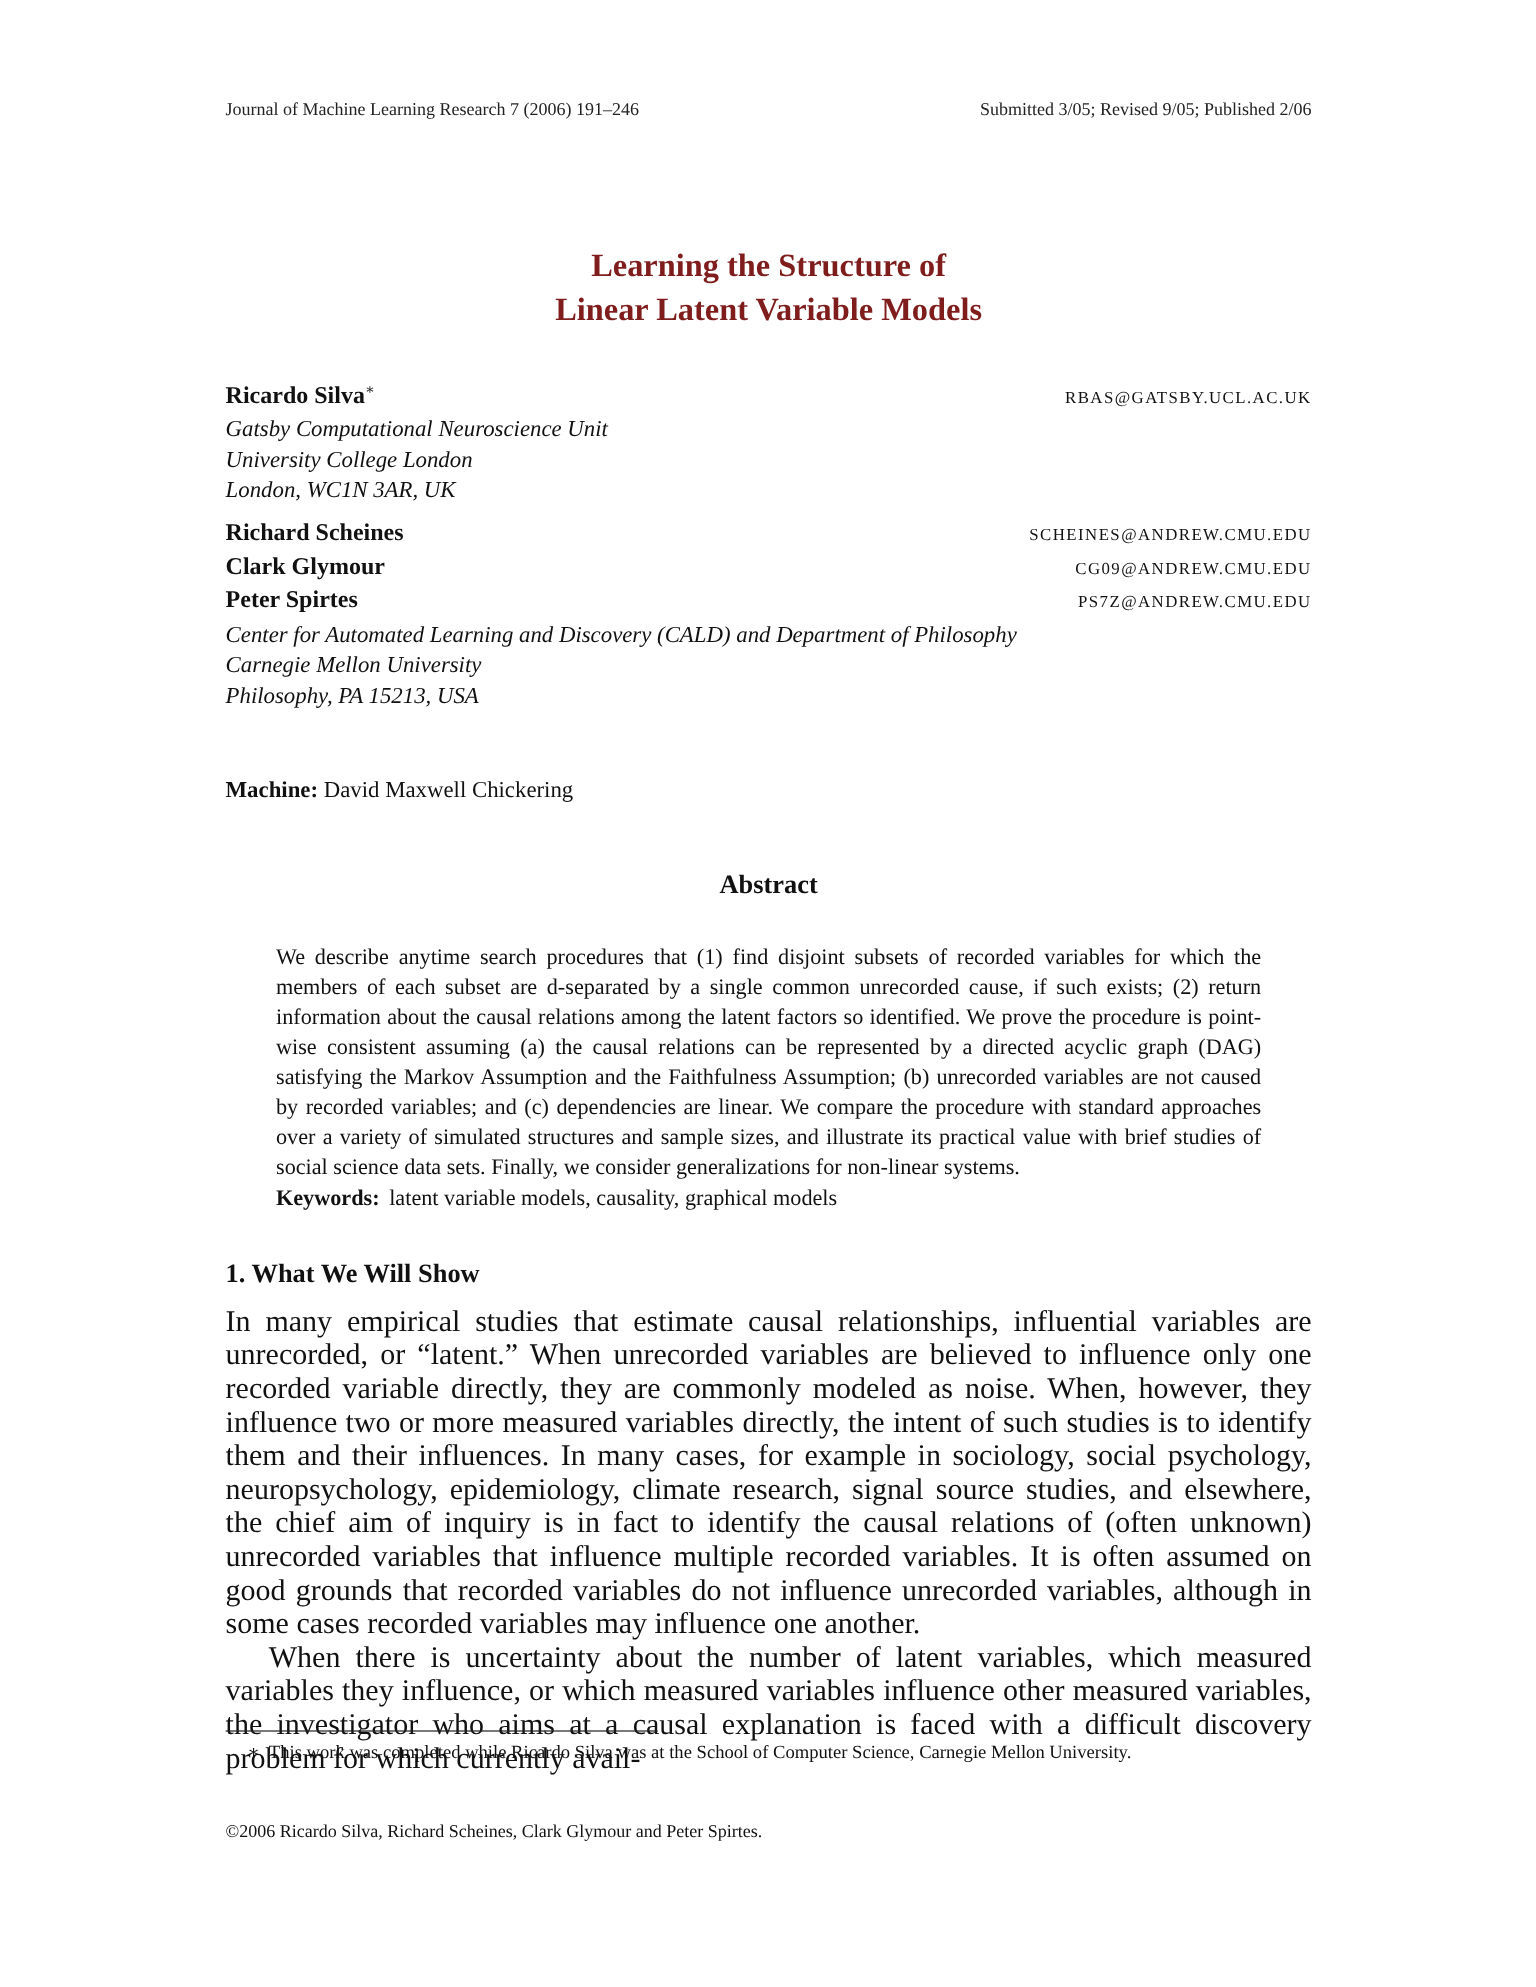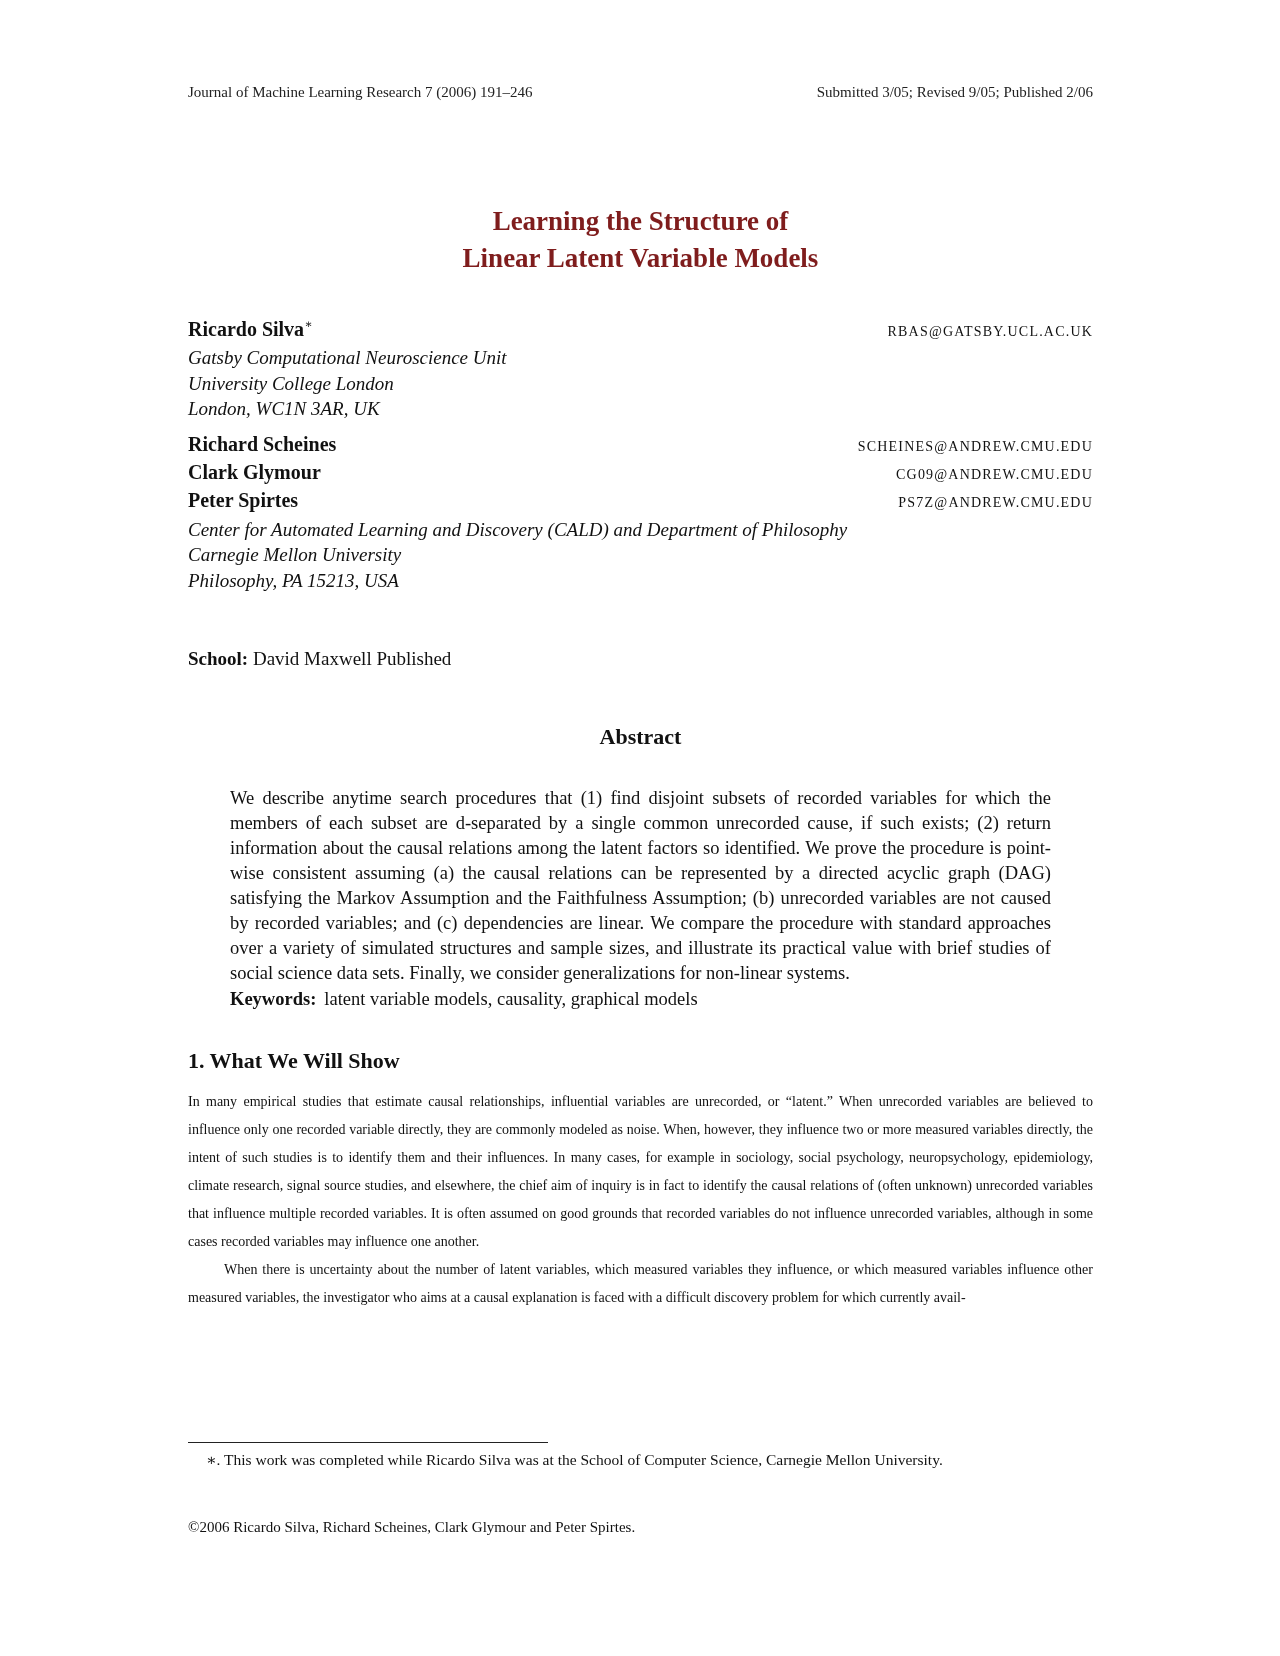--- a/index.html
+++ b/index.html
@@ -30,21 +30,21 @@
   .abs-head { position: absolute; top: 724px; left: 0; width: 905px; text-align: center; font-weight: bold; font-size: 22px; }
   .abstract {
     position: absolute; top: 758px; left: 42px; width: 821px;
     font-size: 18.5px; line-height: 25px; text-align: justify; margin-top: 28px;
   }
   .keywords { margin-top: 1px; }
   .keywords b { font-weight: bold; margin-right: 8px; }
   .sec-head { position: absolute; top: 1048px; left: 0; font-weight: bold; font-size: 22px; }
   .body {
     position: absolute; top: 1088px; left: 0; width: 905px;
-    font-size: 14px; line-height: 28px; text-align: justify;
+    font-size: 25px; line-height: 28px; text-align: justify;
   }
   .body p { margin: 0; }
   .body p.indent { text-indent: 36px; }
   .fn-rule { position: absolute; top: 1442px; left: 0; width: 360px; height: 1px; background: #222; }
   .footnote { position: absolute; top: 1451px; left: 18px; font-size: 15.5px; }
   .copyright { position: absolute; top: 1519px; left: 0; font-size: 15px; }
 </style>
 </head>
 <body>
 
@@ -86,22 +86,22 @@
       </div>
       <div class="aff">
         <div>Center for Automated Learning and Discovery (CALD) and Department of Philosophy</div>
         <div>Carnegie Mellon University</div>
         <div>Philosophy, PA 15213, USA</div>
       </div>
     </div>
   </div>
 
   <div class="editor">
-    <b>School:</b>
-    <span>David Maxwell Published</span>
+    <b>Machine:</b>
+    <span>David Maxwell Chickering</span>
   </div>
 
   <div class="abs-head">Abstract</div>
   <div class="abstract">
     <div>We describe anytime search procedures that (1) find disjoint subsets of recorded variables for which the members of each subset are d-separated by a single common unrecorded cause, if such exists; (2) return information about the causal relations among the latent factors so identified. We prove the procedure is point-wise consistent assuming (a) the causal relations can be represented by a directed acyclic graph (DAG) satisfying the Markov Assumption and the Faithfulness Assumption; (b) unrecorded variables are not caused by recorded variables; and (c) dependencies are linear. We compare the procedure with standard approaches over a variety of simulated structures and sample sizes, and illustrate its practical value with brief studies of social science data sets. Finally, we consider generalizations for non-linear systems.</div>
     <div class="keywords">
       <b>Keywords:</b><span>latent variable models, causality, graphical models</span>
     </div>
   </div>
 

